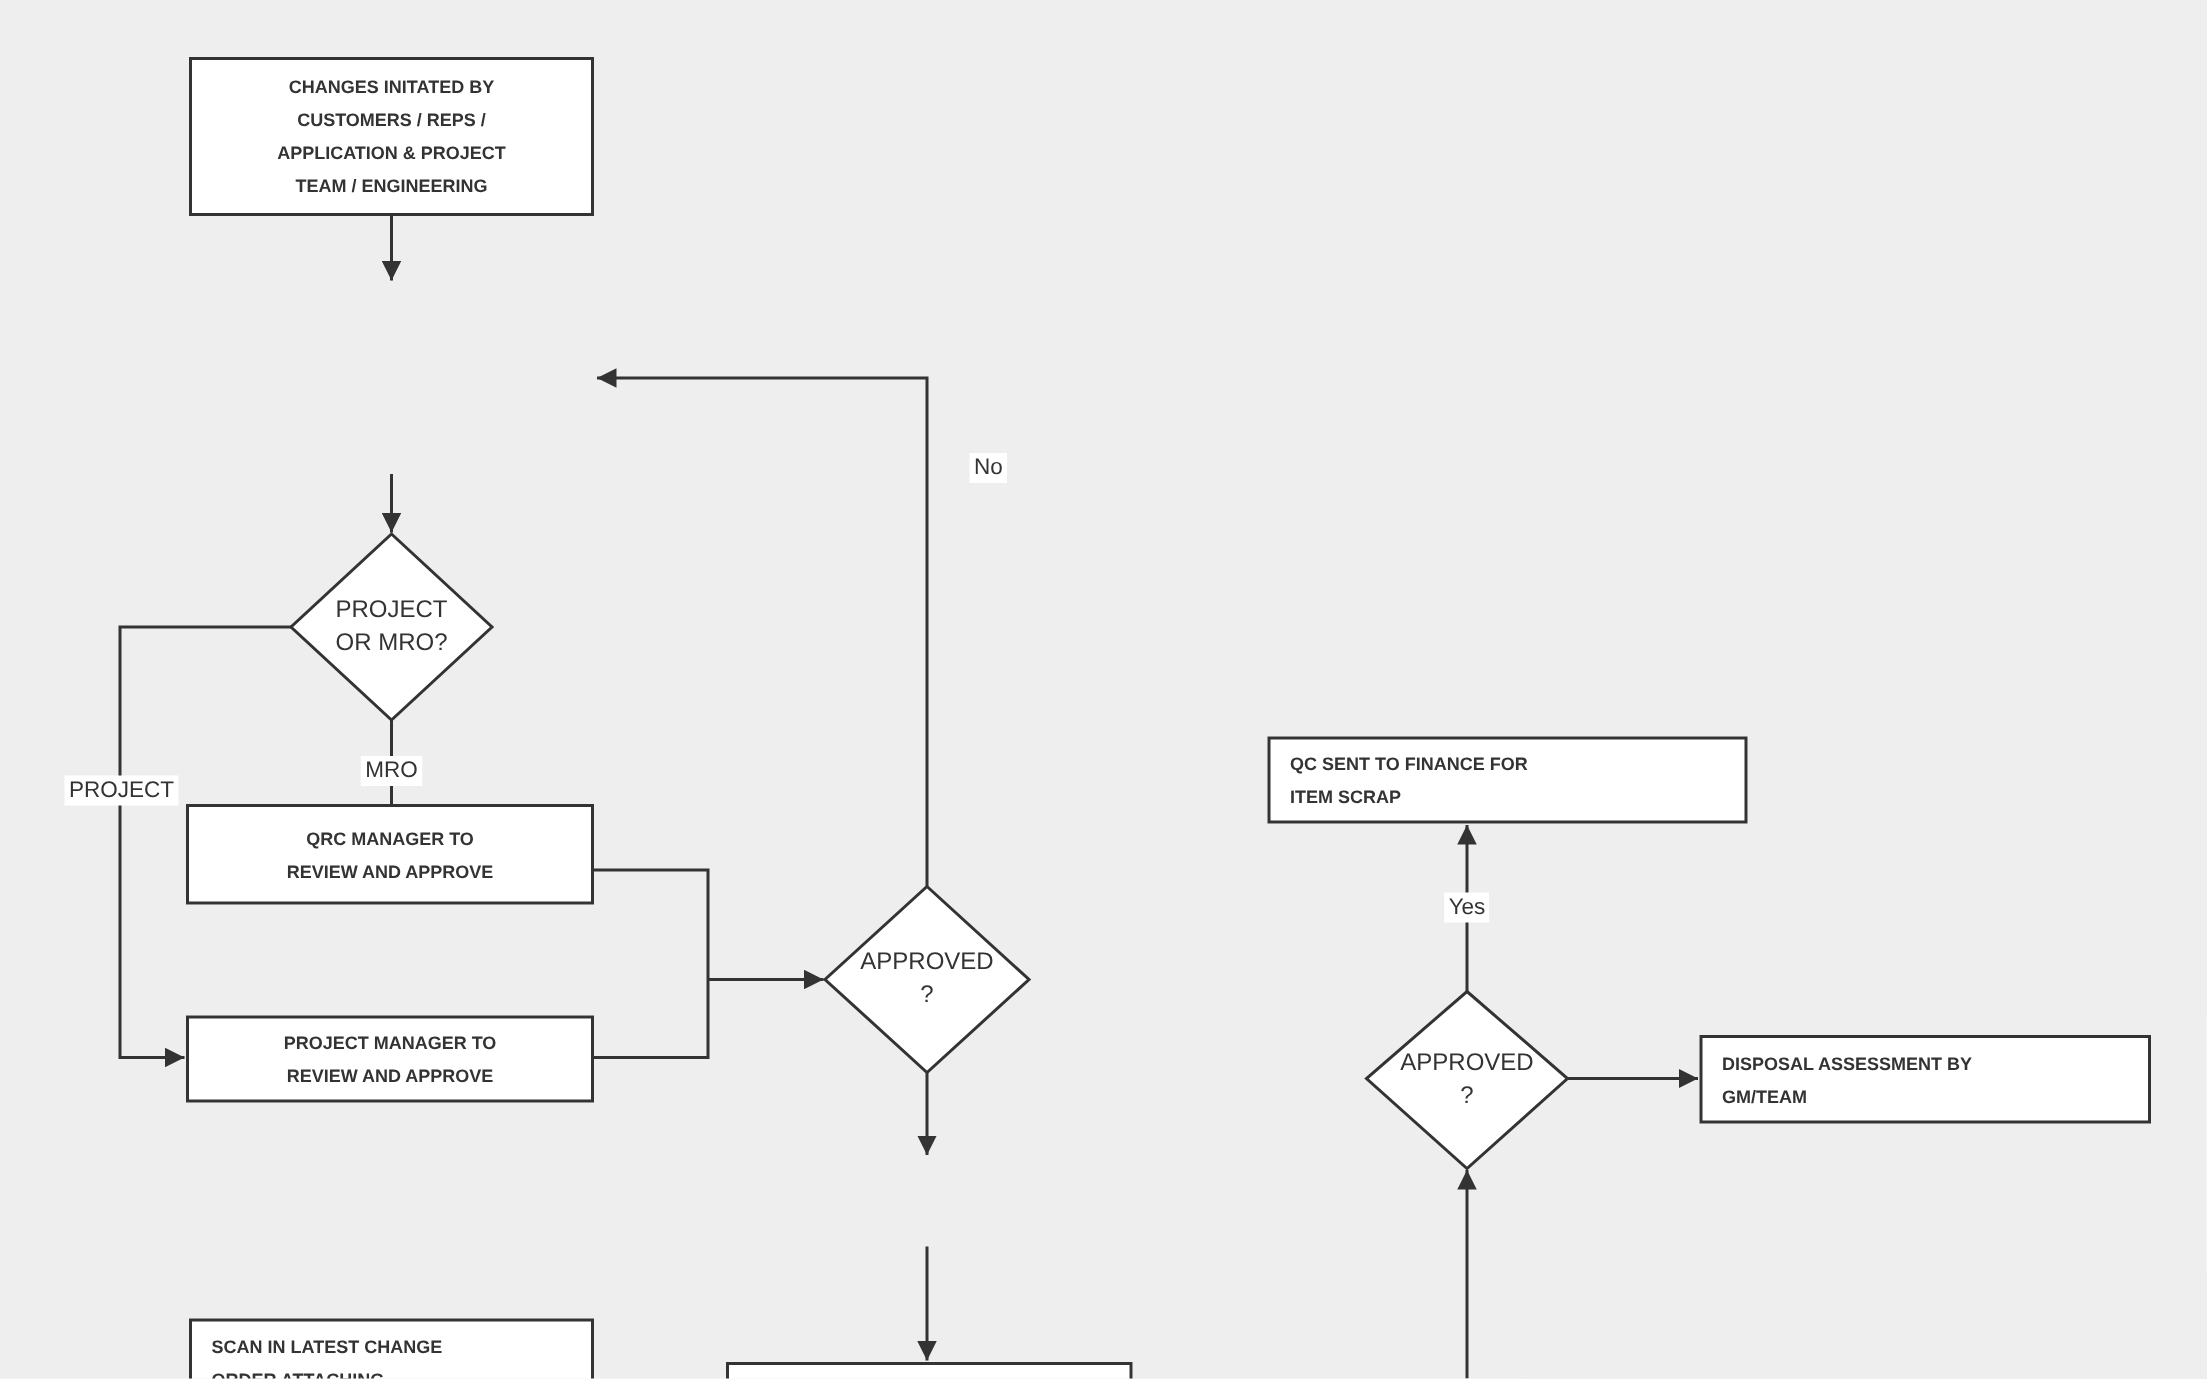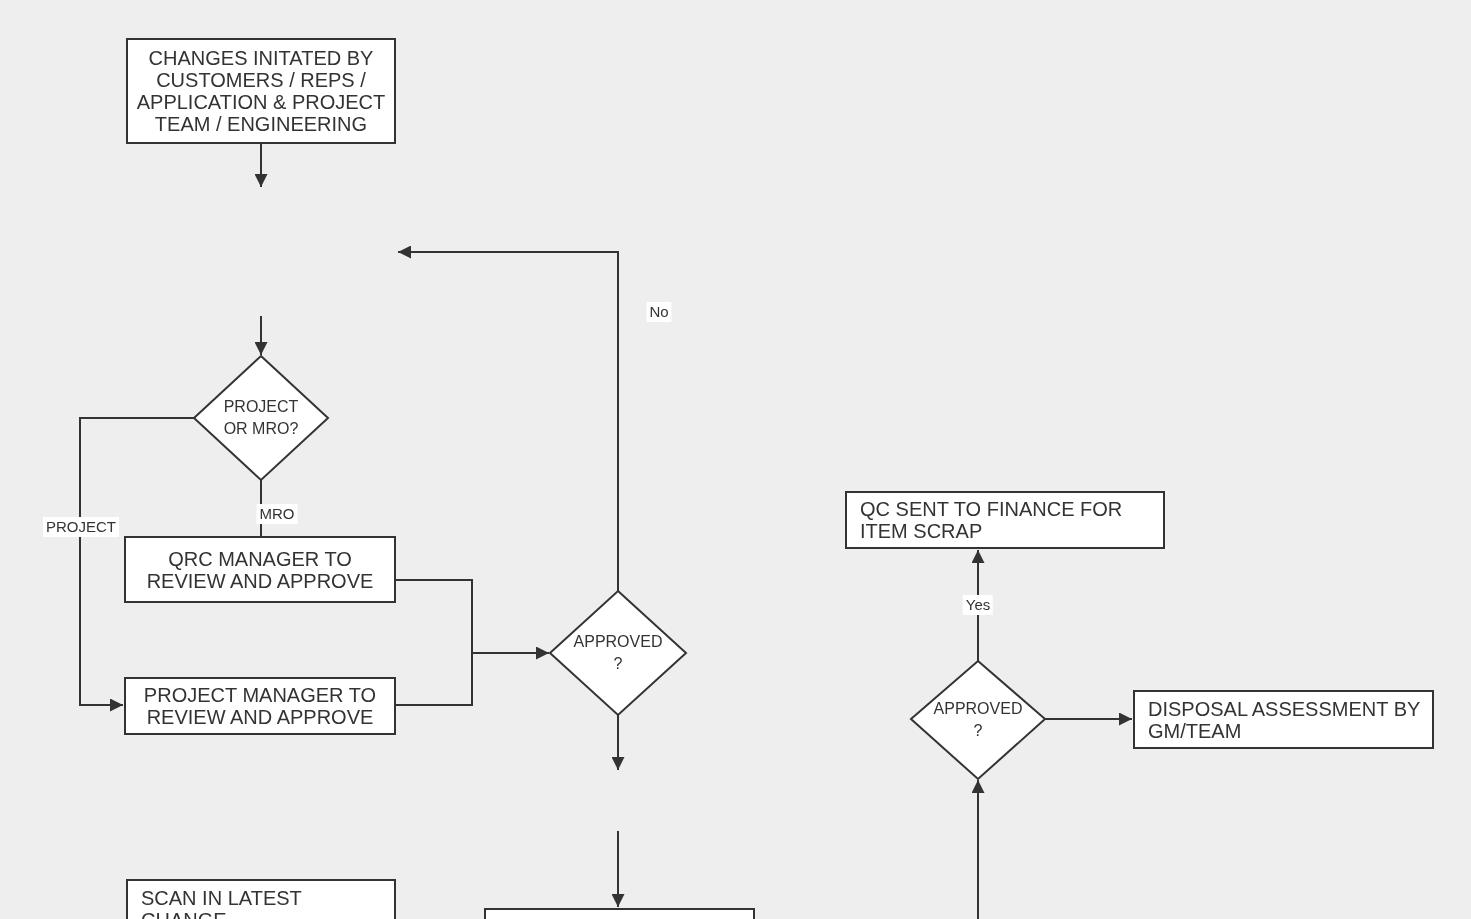--- a/index.html
+++ b/index.html
@@ -21,28 +21,29 @@
     top: 0;
     width: 1471px;
     height: 919px;
   }
   .node {
     position: absolute;
     box-sizing: border-box;
     background: #ffffff;
     border: 2px solid #333333;
     color: #333333;
-    font-size: 20px;
+    font-size: 12px;
     line-height: 22px;
     white-space: pre-line;
     display: flex;
     align-items: center;
     justify-content: center;
     text-align: center;
     padding: 4px;
+    font-weight: bold;
   }
   .node.left-align {
     justify-content: flex-start;
     text-align: left;
     padding-left: 13px;
     padding-right: 8px;
   }
   .node.top-align {
     align-items: flex-start;
     padding-top: 6px;
@@ -130,19 +131,19 @@
 OR MRO?</div>
 
   <div class="diamond-text" style="left:550px; top:591px; width:136px; height:124px;">APPROVED
 ?</div>
 
   <div class="diamond-text" style="left:911px; top:661px; width:134px; height:118px;">APPROVED
 ?</div>
 
   <div class="edge-label" style="left:619px; top:312px;margin-left:40px;">No</div>
 
-  <div class="edge-label" style="left:261px; top:514px;margin-left:16px;">MRO</div>
+  <div class="edge-label" style="left:261px; top:514px;">MRO</div>
 
   <div class="edge-label" style="left:81px; top:527px;">PROJECT</div>
 
   <div class="edge-label" style="left:978px; top:605px;">Yes</div>
 
 </div>
 
 </body></html>

